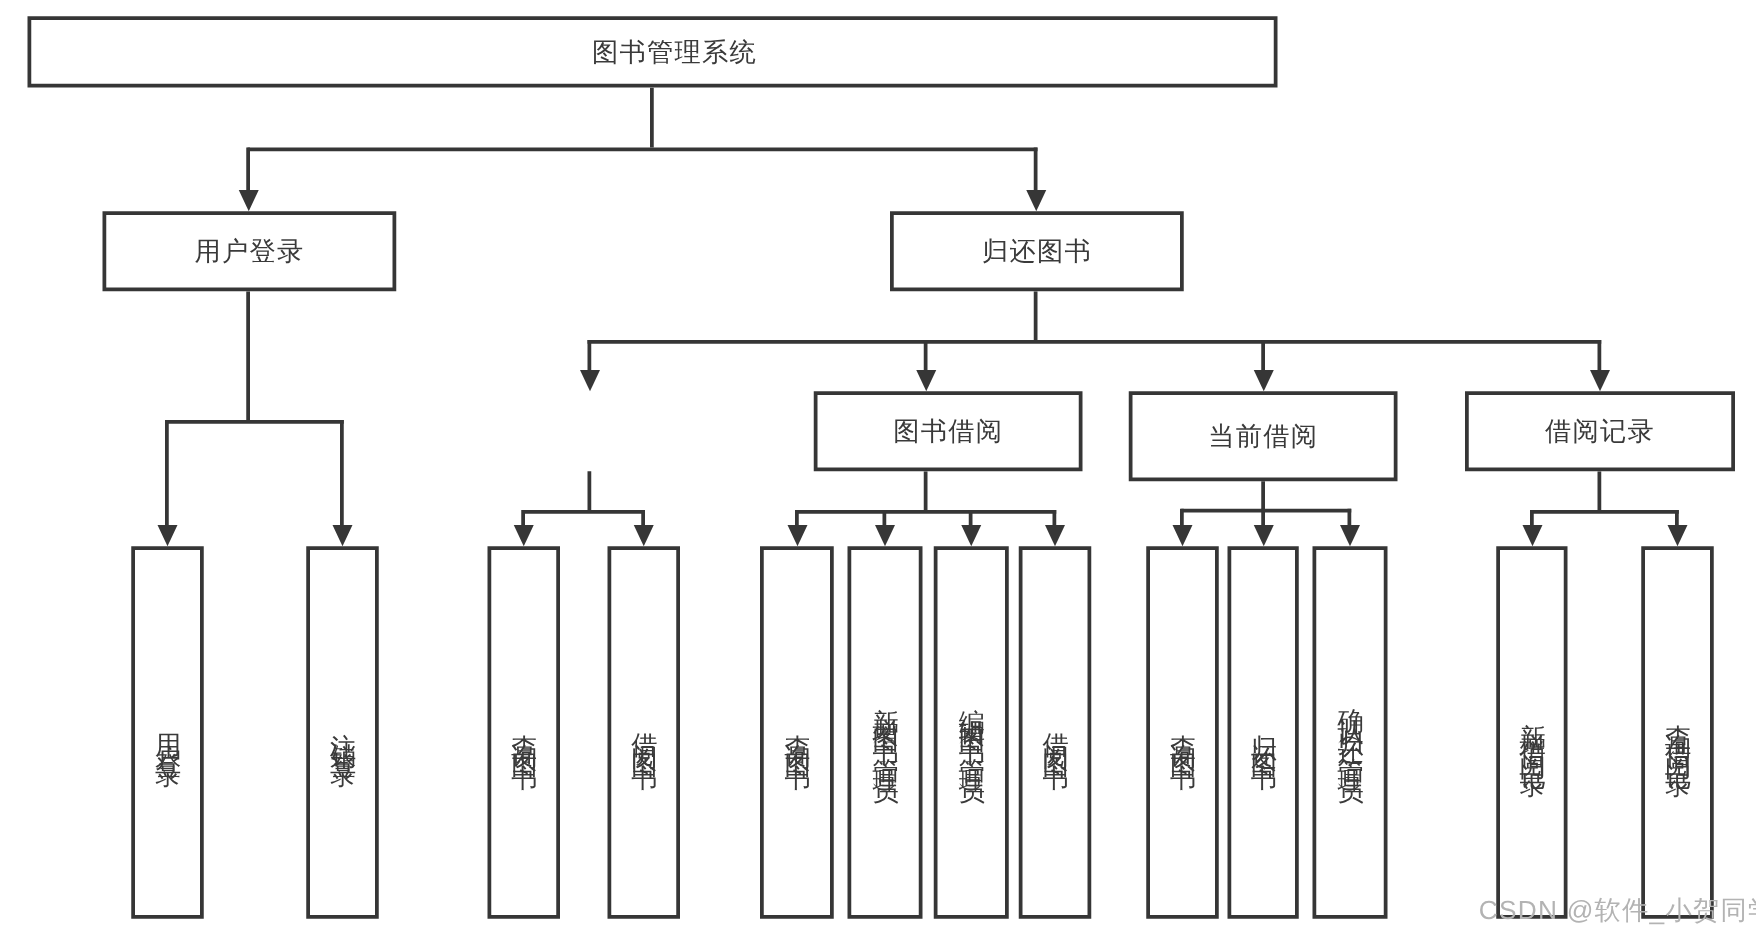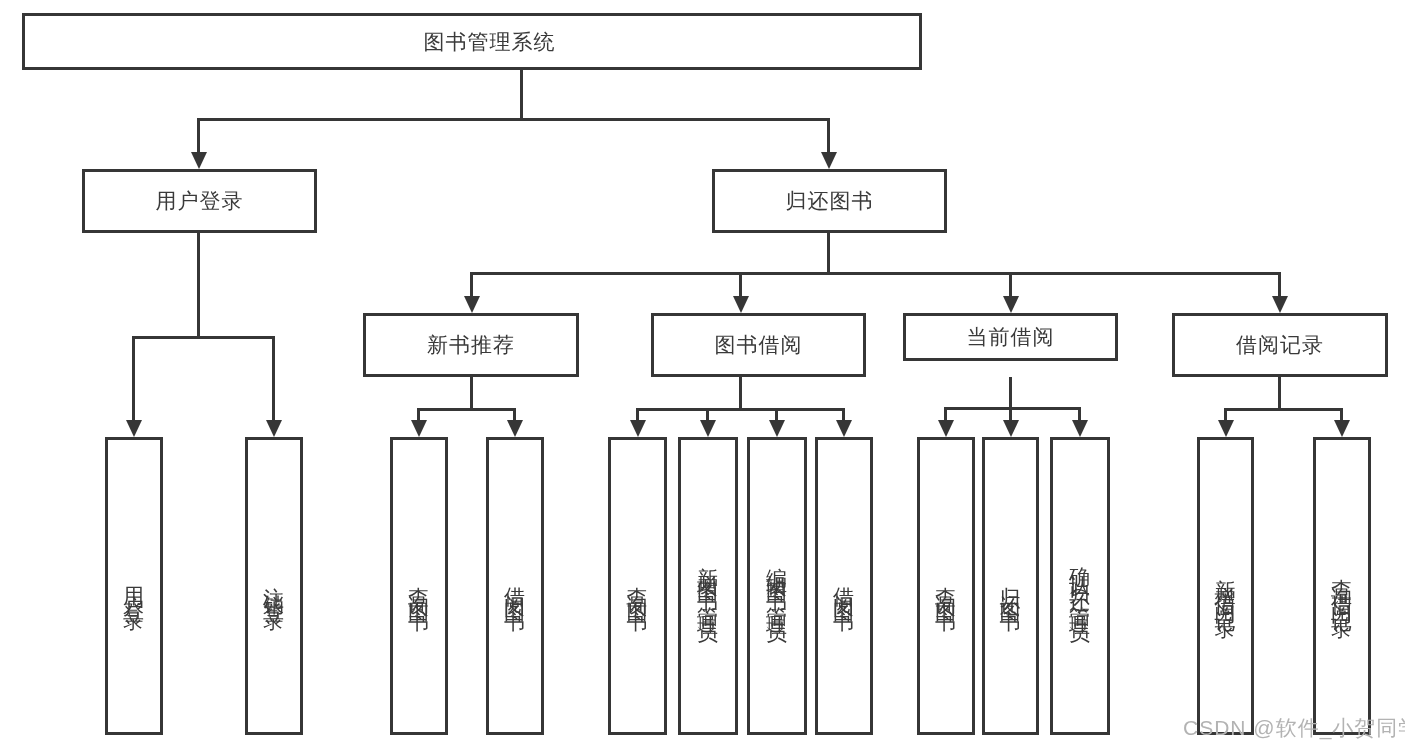--- a/index.html
+++ b/index.html
@@ -93,38 +93,35 @@
   <div class="line" style="left:1009px;top:407px;width:3px;height:16px;"></div>
   <div class="ah" style="left:1003px;top:420px;"></div>
   <div class="line" style="left:1078px;top:407px;width:3px;height:16px;"></div>
   <div class="ah" style="left:1072px;top:420px;"></div>
 
   <div class="line" style="left:1224px;top:408px;width:3px;height:15px;"></div>
   <div class="ah" style="left:1218px;top:420px;"></div>
   <div class="line" style="left:1340px;top:408px;width:3px;height:15px;"></div>
   <div class="ah" style="left:1334px;top:420px;"></div>
 
-  <div class="node" style="left:22px;top:13px;width:900px;height:57px;padding-left:35px;">
+  <div class="node" style="left:22px;top:13px;width:1000px;height:57px;padding-left:35px;">
     <span>图书管理系统</span>
   </div>
 
   <div class="node" style="left:82px;top:169px;width:235px;height:64px;">
     <span>用户登录</span>
   </div>
   <div class="node" style="left:712px;top:169px;width:235px;height:64px;">
     <span>归还图书</span>
   </div>
 
-  <div class="node" style="left:363px;top:313px;width:216px;height:64px;">
-    <span>新书推荐</span>
-  </div>
   <div class="node" style="left:651px;top:313px;width:215px;height:64px;">
     <span>图书借阅</span>
   </div>
-  <div class="node" style="left:903px;top:313px;width:215px;height:48px;">
+  <div class="node" style="left:903px;top:313px;width:215px;height:72px;">
     <span>当前借阅</span>
   </div>
   <div class="node" style="left:1172px;top:313px;width:216px;height:64px;">
     <span>借阅记录</span>
   </div>
 
   <div class="node vnode" style="left:105px;top:437px;width:58px;height:298px;">
     <span>用户登录</span>
   </div>
   <div class="node vnode" style="left:245px;top:437px;width:58px;height:298px;">

